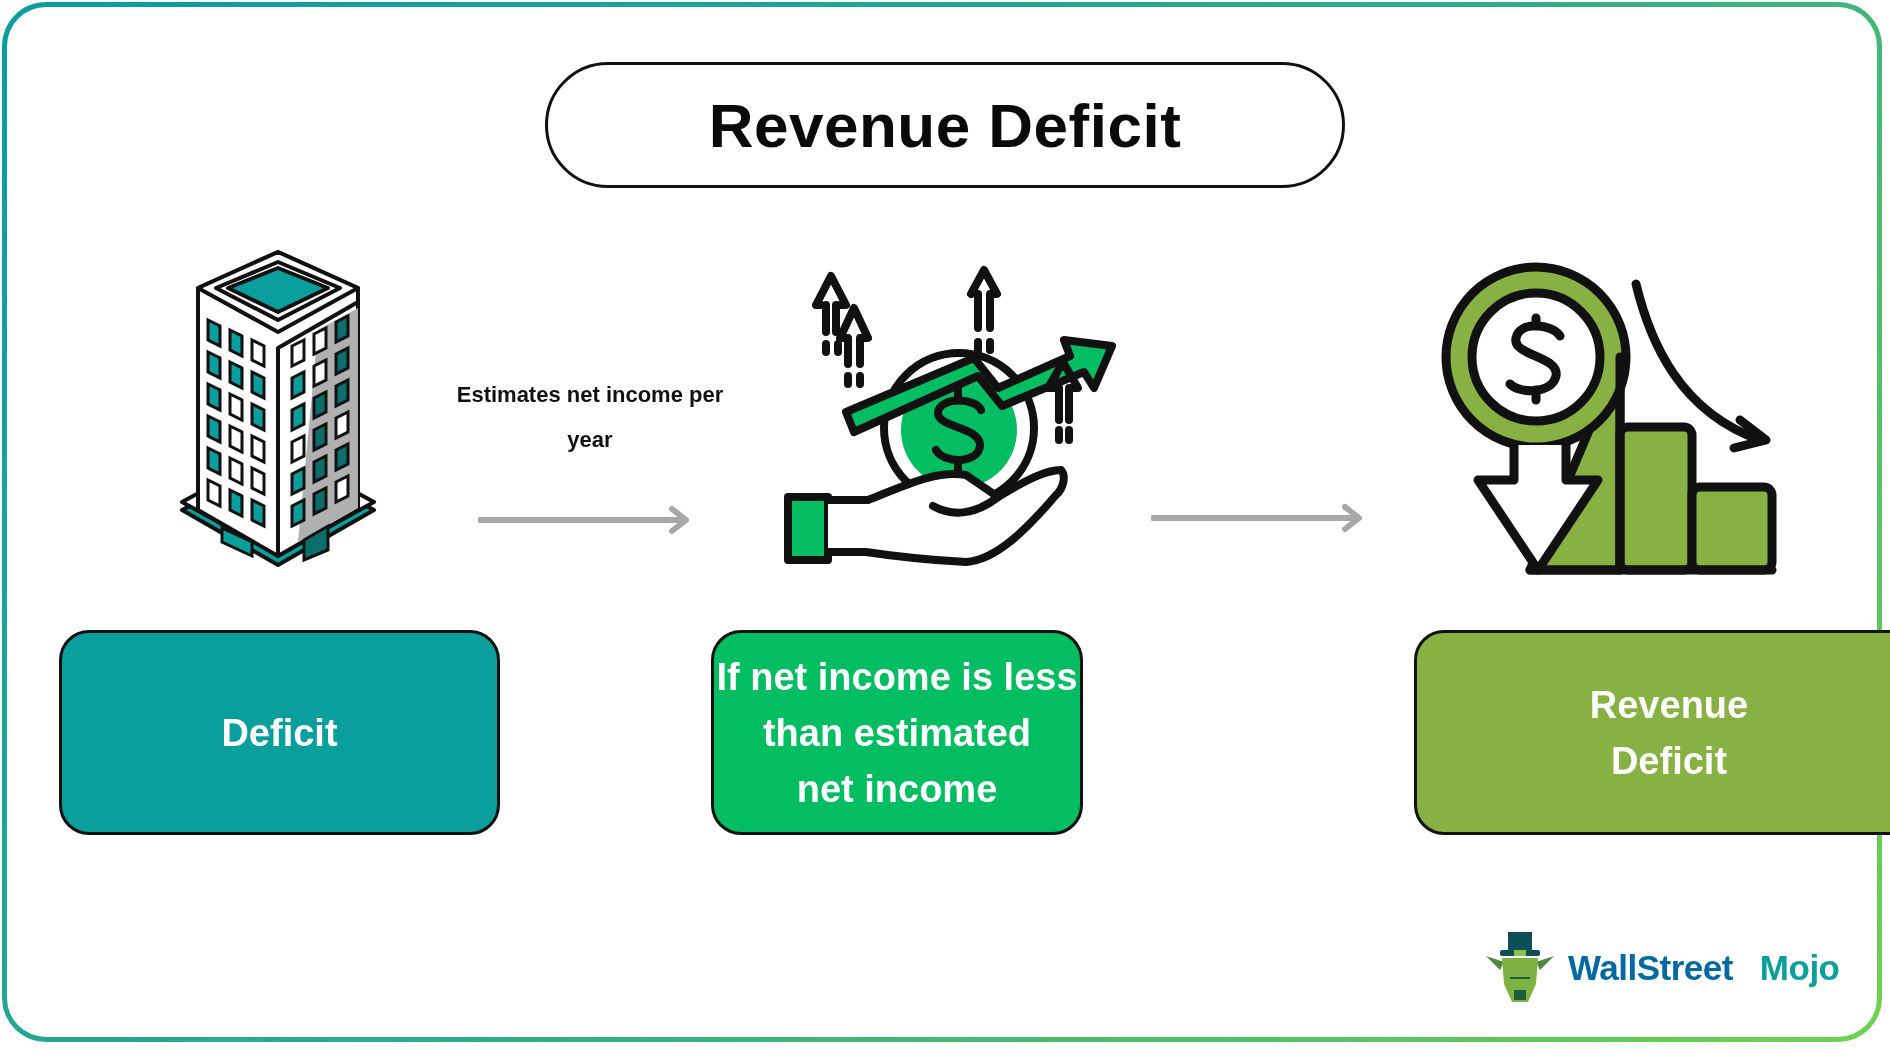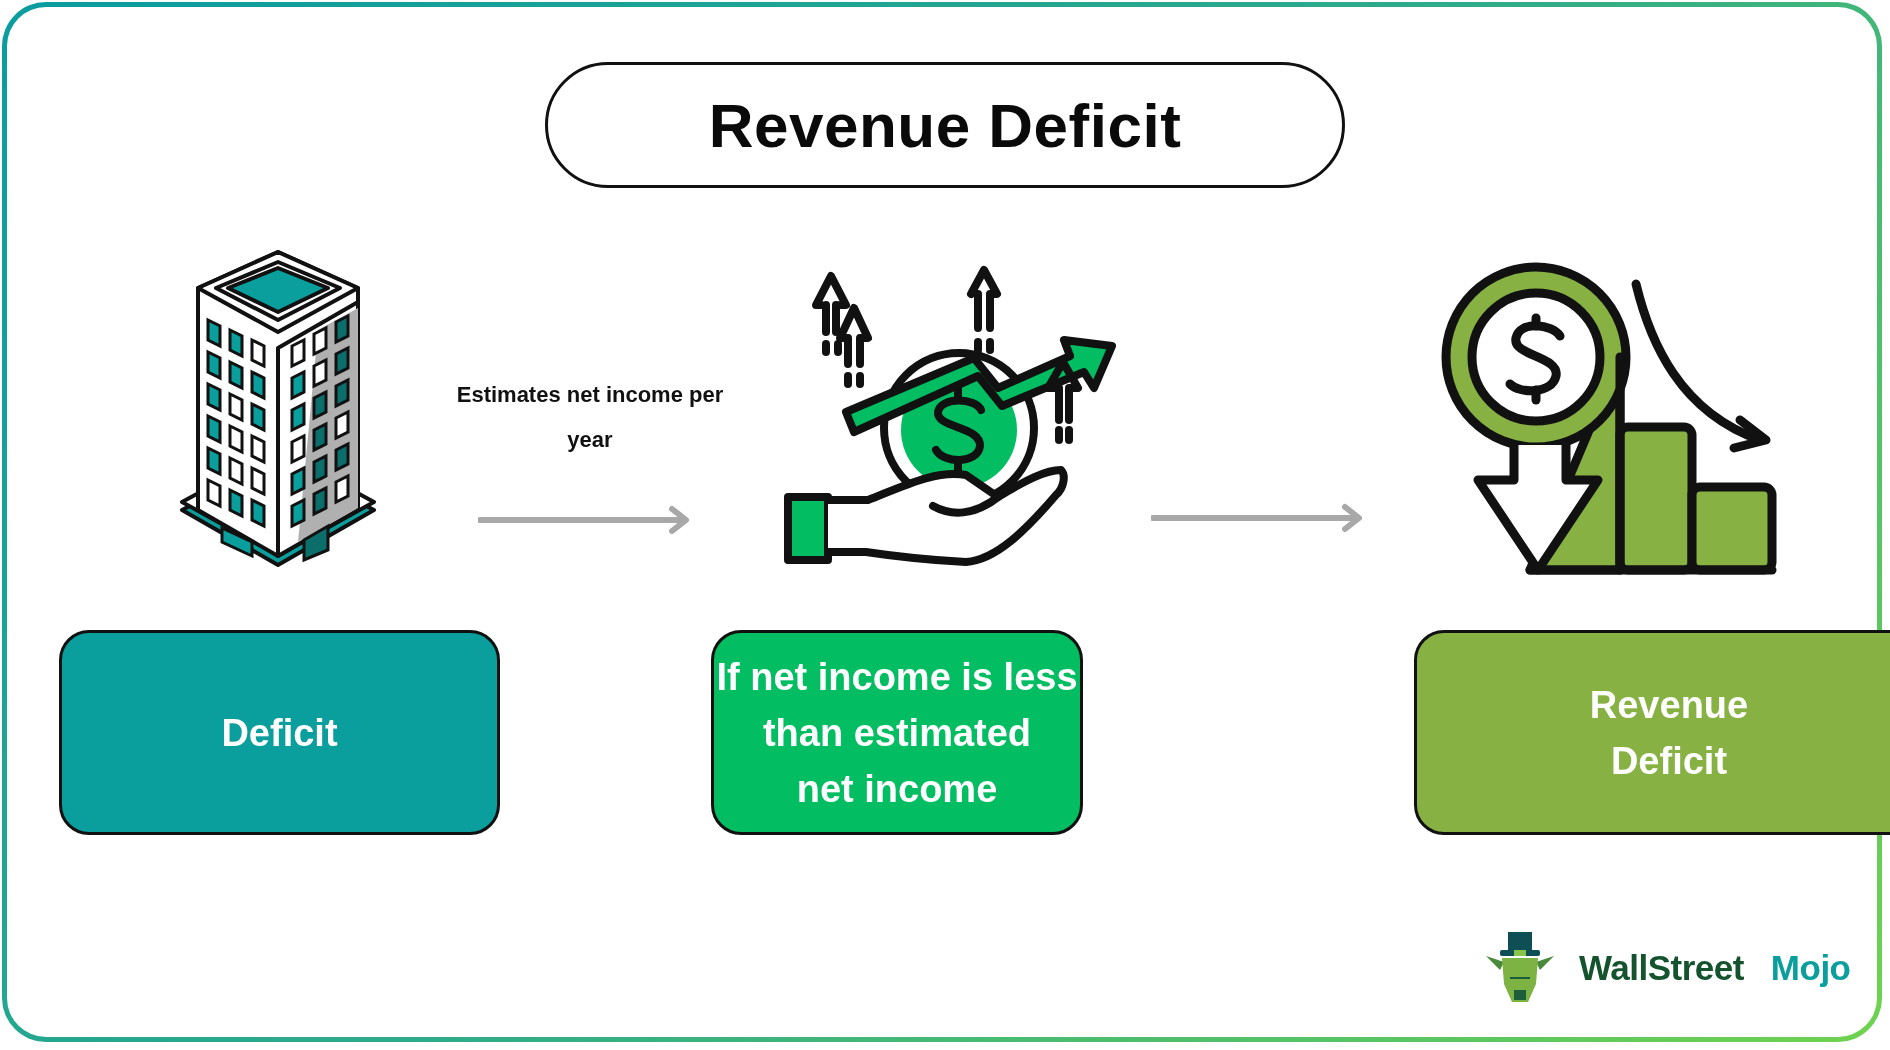--- a/index.html
+++ b/index.html
@@ -16,21 +16,21 @@
   .arrow { position:absolute; }
   .box { position:absolute; top:630px; height:205px; box-sizing:border-box; border:3px solid #111; border-radius:30px;
     display:flex; align-items:center; justify-content:center; text-align:center; color:#fff; font-weight:700;
     font-size:38px; line-height:56px; }
   .box span { white-space:pre-line; }
   .box-company { left:59px; width:441px; background:#0a9e9c; }
   .box-condition { left:711px; width:372px; background:#02bd62; }
   .box-deficit { left:1390px; width:510px; background:#87b142;margin-left:24px; }
   .logo { position:absolute; left:1480px; top:930px; display:flex; align-items:center; gap:8px; }
   .logo-text { font-weight:700; font-size:35px; letter-spacing:-0.5px; }
-  .logo-wall { color:#14532d;margin-left:11px; }
+  .logo-wall { color:#0369a1; }
   .logo-mojo { color:#0a9e9c;margin-left:27px; }
 </style>
 </head>
 <body>
 
 <div class="frame">
     <div class="frame-inner"></div>
   </div>
 
 <div class="title-pill">

